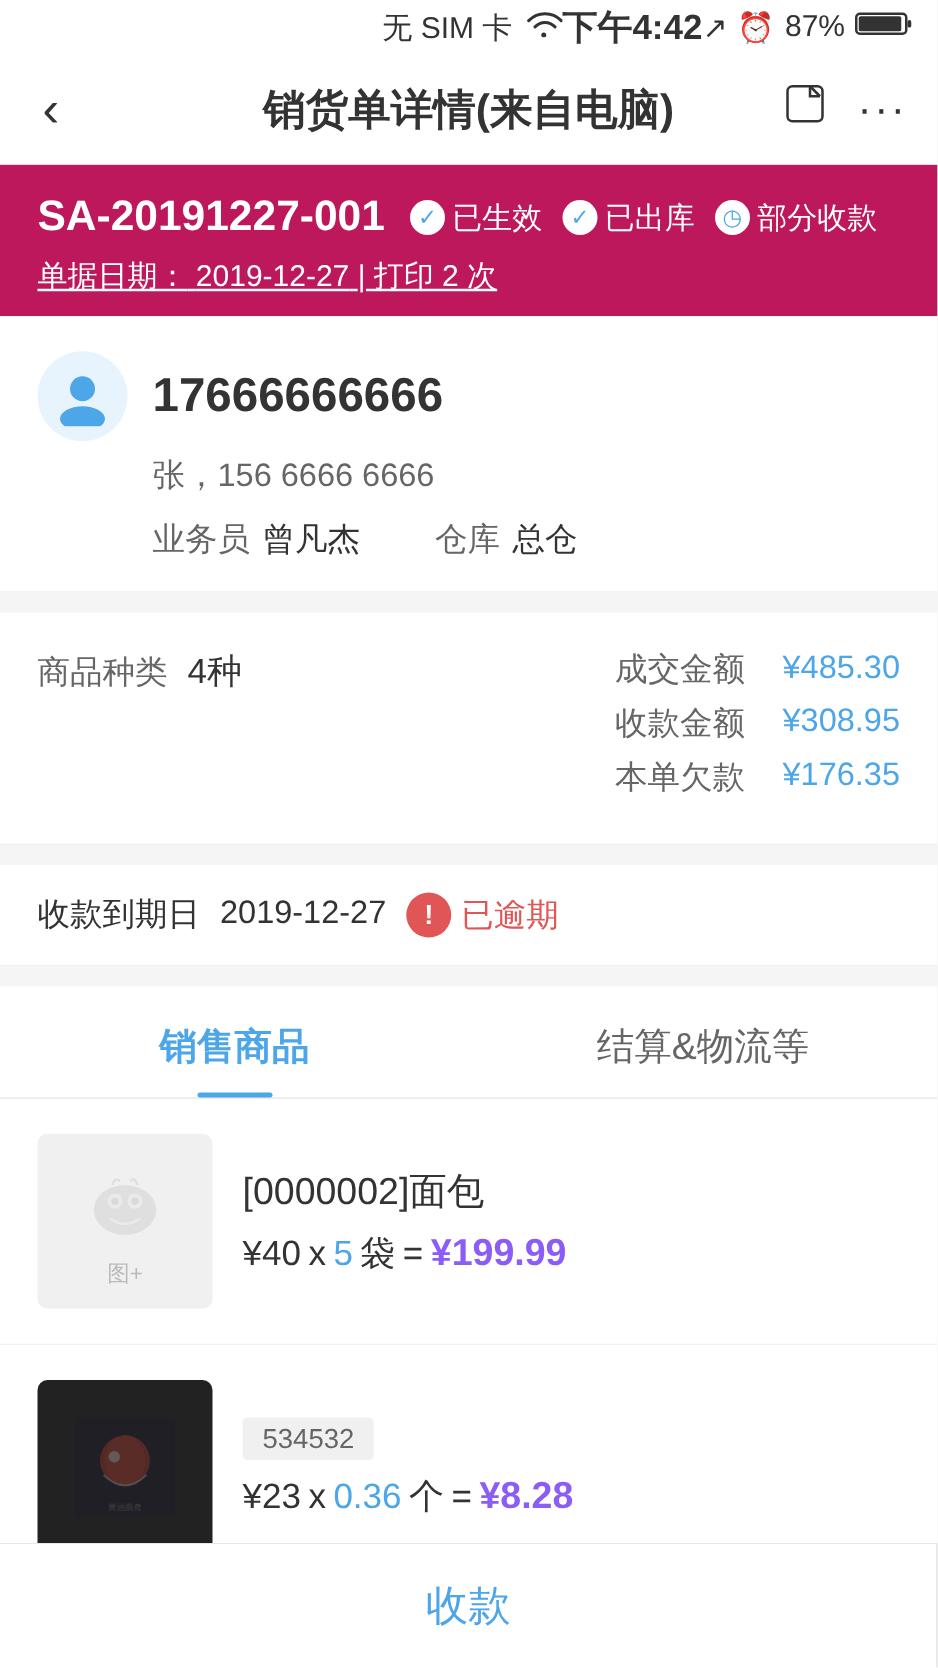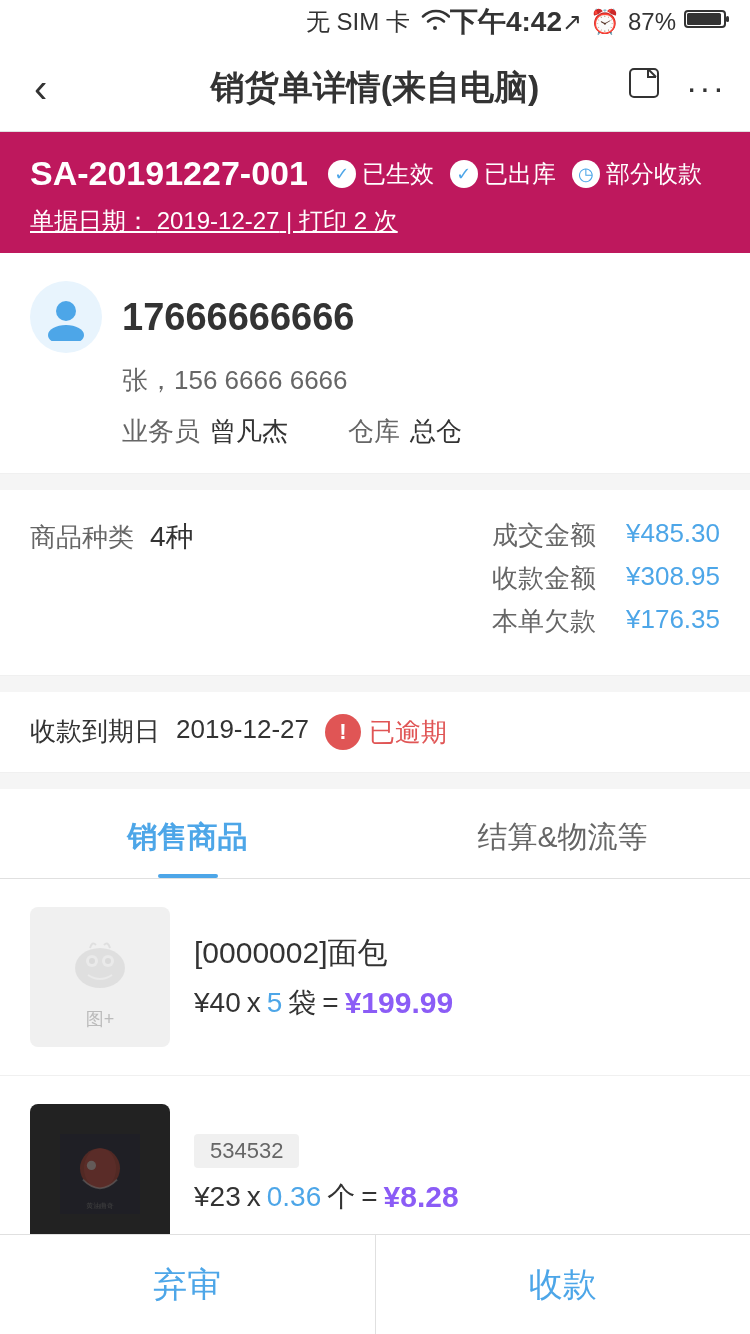--- a/index.html
+++ b/index.html
@@ -531,15 +531,14 @@
         </div>
       </div>
     </div>
 
   </div>
 </div>
 
 <div style="height: 120px;"></div>
 
 <div class="bottom-bar">
-  <button class="bottom-btn">弃审</button>
   <button class="bottom-btn">收款</button>
 </div>
 
 </body></html>

